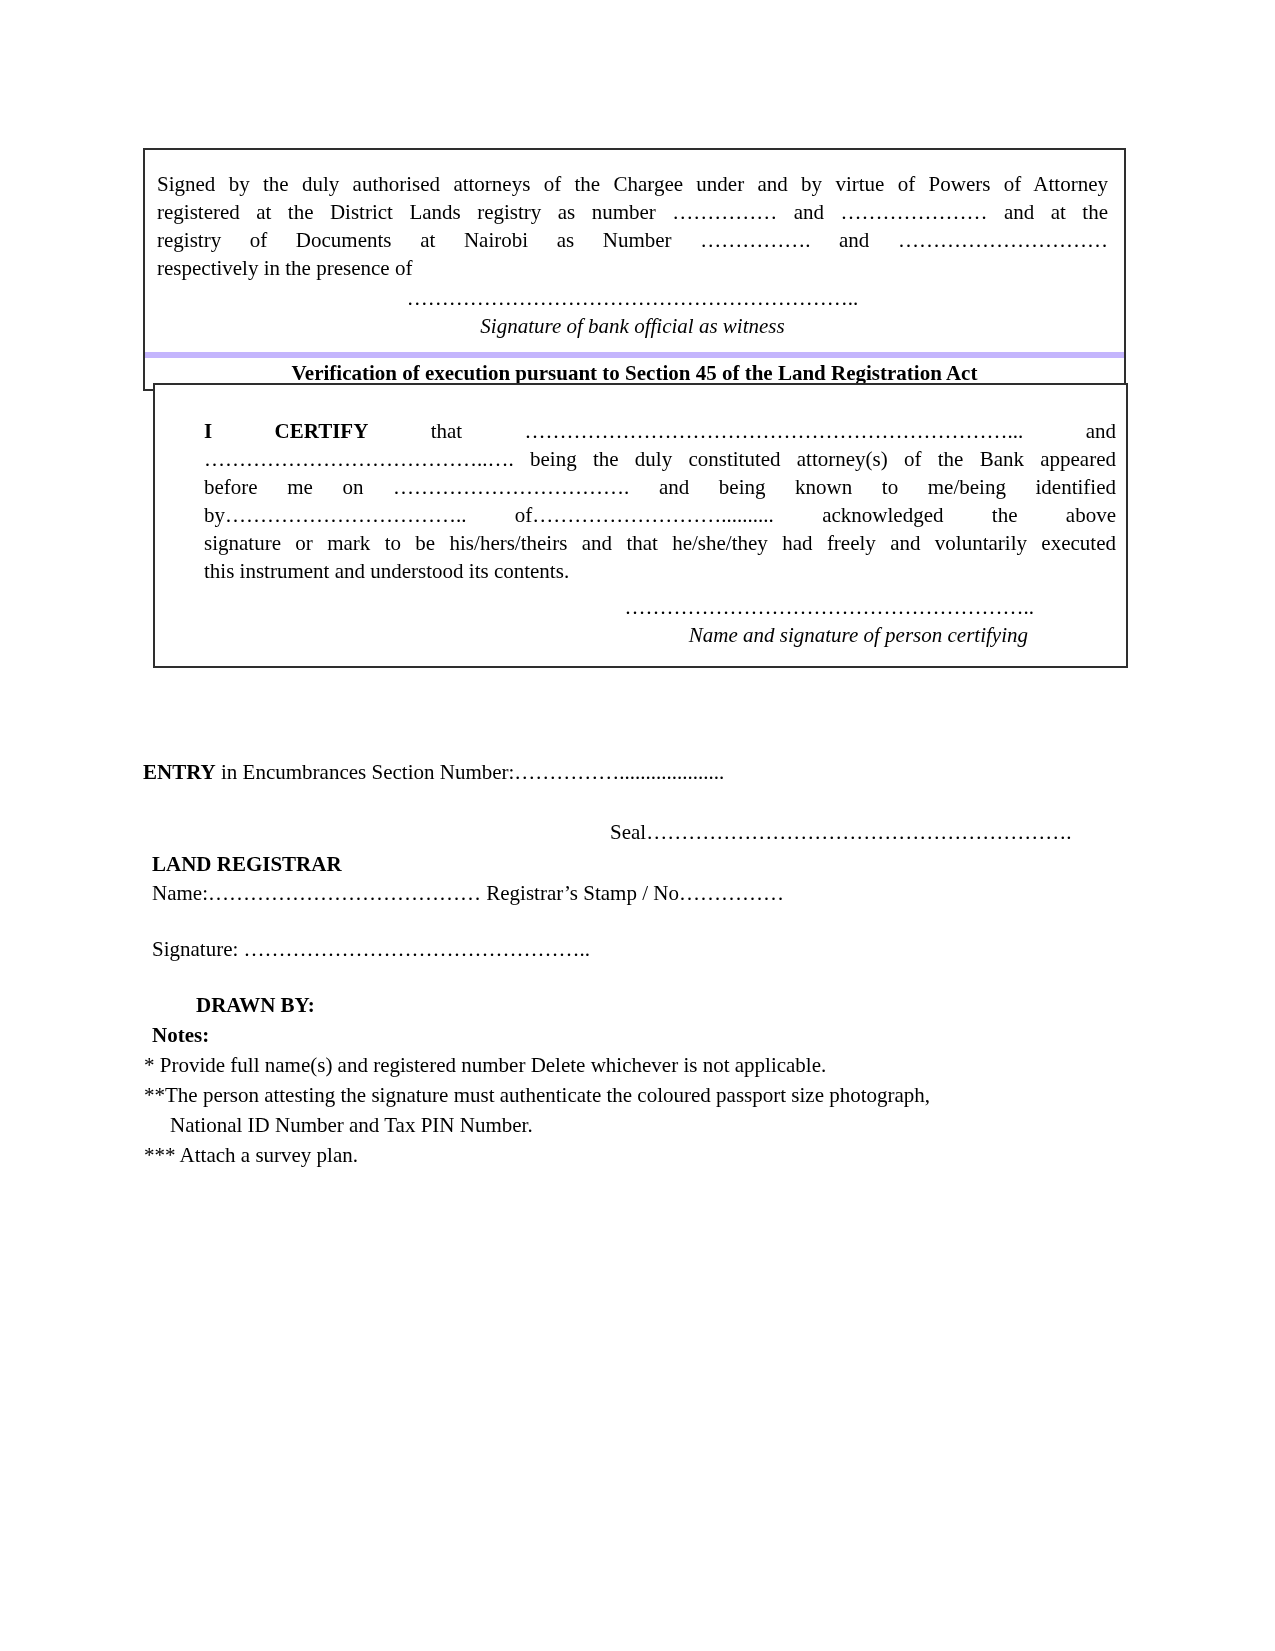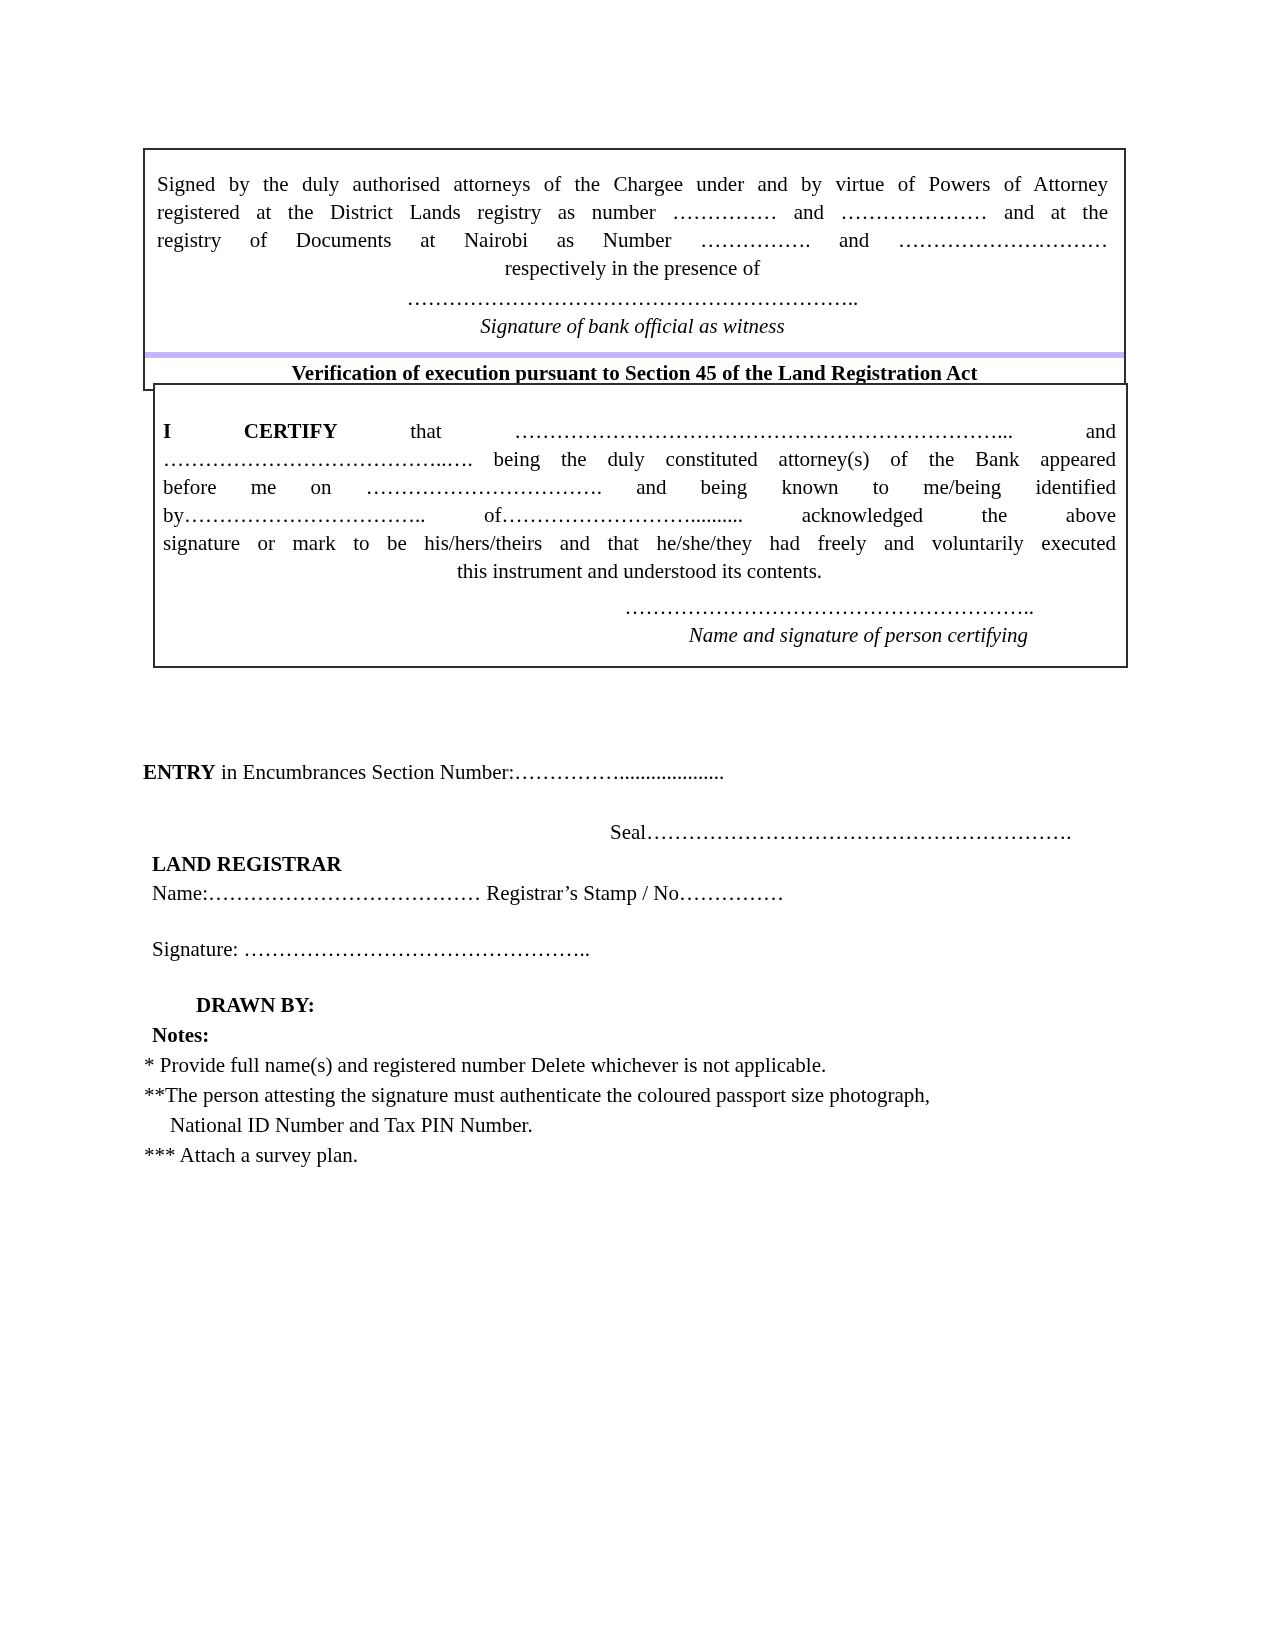--- a/index.html
+++ b/index.html
@@ -18,40 +18,40 @@
   .attestation-box {
     position: absolute;
     left: 143px; top: 148px;
     width: 983px;
     border: 2px solid #2e2e2e;
     box-sizing: border-box;
     background: #ffffff;
   }
   .attestation-content { padding: 20px 16px 12px 12px; }
   .jline { text-align: justify; text-align-last: justify; white-space: normal; }
-  .lline { text-align: center; }
+  .lline { text-align: left; }
   .center-dots { text-align: center; margin-top: 2px; }
   .center-caption { text-align: center; font-style: italic; }
   .verification-header {
     border-top: 6px solid #c4b5fd;
     font-weight: bold;
     text-align: center;
     padding: 2px 0 3px 0;
     line-height: 26px;
   }
   .certification-box {
     position: absolute;
     left: 153px; top: 383px;
     width: 975px;
     height: 285px;
     border: 2px solid #2e2e2e;
     box-sizing: border-box;
     background: #ffffff;
   }
-  .certification-content { padding: 32px 10px 0 8px; }
+  .certification-content { padding: 32px 10px 0 8px; margin-left: 41px; }
   .right-dots   { text-align: right; padding-right: 82px; margin-top: 8px; }
   .right-caption{ text-align: right; padding-right: 88px; font-style: italic; }
   
   .abs { position: absolute; white-space: nowrap; }
   .b { font-weight: bold; }
   .registered-line { left: 143px; top: 700px; }
   .entry-line      { left: 143px; top: 758px; }
   .seal-line       { left: 610px; top: 818px; }
   .landreg-line    { left: 152px; top: 850px; font-weight: bold; }
   .name-line       { left: 152px; top: 879px; }

